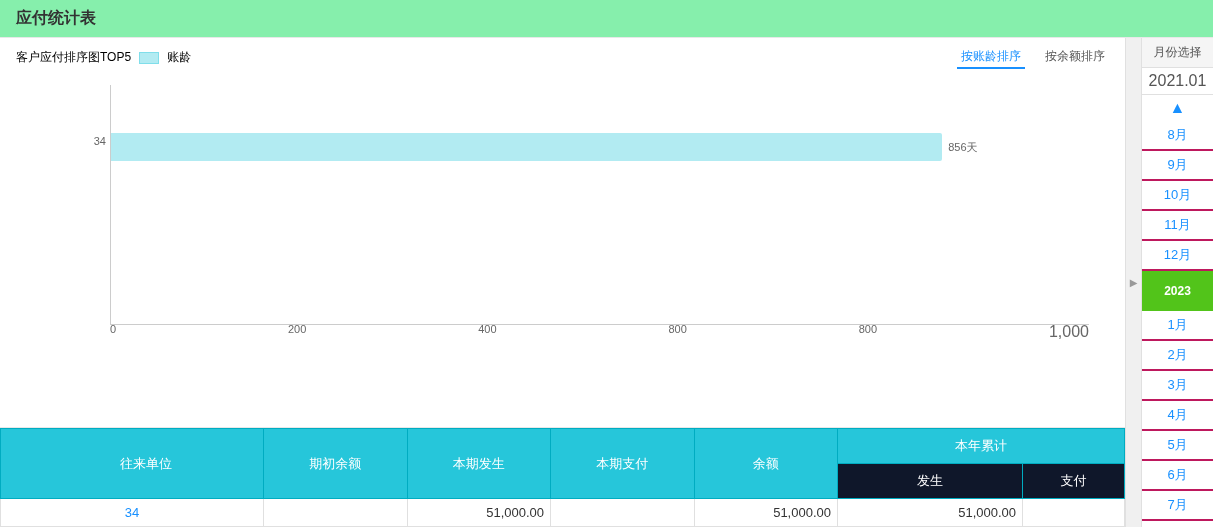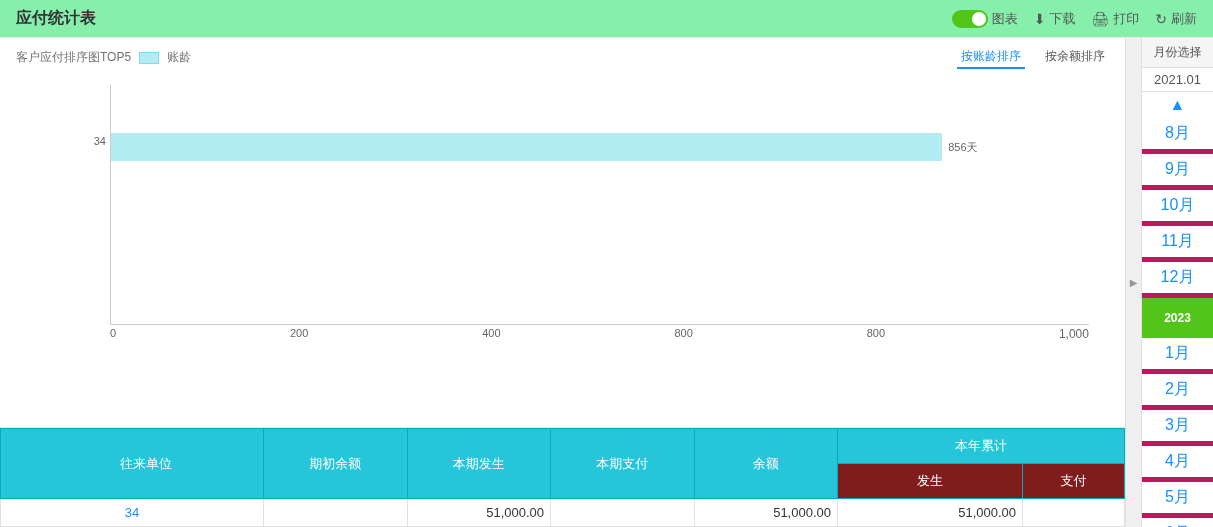--- a/index.html
+++ b/index.html
@@ -19,81 +19,56 @@
     .toggle-slider::after { content: ''; position: absolute; width: 14px; height: 14px; background: #fff; border-radius: 50%; top: 2px; right: 2px; transition: 0.2s; }
 
     
     .main-content { display: flex; flex: 1; overflow: hidden; }
 
     
     .chart-area { flex: 1; display: flex; flex-direction: column; overflow: hidden; }
 
     
     .chart-header { display: flex; align-items: center; justify-content: space-between; padding: 8px 16px; }
-    .chart-legend { display: flex; align-items: center; gap: 8px; font-size: 12px; color: #737373; }
+    .chart-legend { display: flex; align-items: center; gap: 8px; font-size: 12px; color: #000000; }
     .legend-box { width: 20px; height: 12px; background: #b2ebf2; border: 1px solid #80deea; }
     .chart-sort { display: flex; gap: 16px; }
     .sort-btn { font-size: 12px; color: #555; cursor: pointer; padding: 2px 4px; }
     .sort-btn.active { color: #1890ff; border-bottom: 2px solid #1890ff; }
 
     
     .chart-canvas { flex: 1; padding: 8px 16px; position: relative; min-height: 280px; }
 
     
     .table-section { border-top: 1px solid #e8e8e8; }
     .data-table { width: 100%; border-collapse: collapse; }
     .data-table th { background: #26c6da; color: #fff; text-align: center; padding: 8px 6px; font-size: 13px; font-weight: normal; border: 1px solid #00acc1; }
     .data-table td { text-align: center; padding: 6px; font-size: 13px; border: 1px solid #e0e0e0; background: #fff; }
     .data-table td.number { text-align: right; color: #333; }
     .data-table td.link { color: #1890ff; cursor: pointer; text-align: center; }
-    .data-table th.sub-header { background: #7f1d1d; }
+    .data-table th.sub-header { background: #0f172a; }
 
     
     .sidebar { width: 72px; background: #fff; border-left: 1px solid #e0e0e0; display: flex; flex-direction: column; overflow-y: auto; }
     .sidebar-header { background: #f5f5f5; text-align: center; padding: 6px 4px; font-size: 12px; color: #555; border-bottom: 1px solid #e0e0e0; }
-    .sidebar-month { text-align: center; padding: 5px 4px; font-size: 16px; color: #1890ff; cursor: pointer; border-bottom: 5px solid #be185d; }
+    .sidebar-month { text-align: center; padding: 5px 4px; font-size: 13px; color: #1890ff; cursor: pointer; border-bottom: 2px solid #be185d; }
     .sidebar-nav { text-align: center; padding: 4px; cursor: pointer; color: #1890ff; font-size: 16px; }
-    .sidebar-date-display { text-align: center; padding: 4px 2px; font-size: 13px; color: #555; border-bottom: 1px solid #e0e0e0; }
+    .sidebar-date-display { text-align: center; padding: 4px 2px; font-size: 16px; color: #555; border-bottom: 1px solid #e0e0e0; }
 
     .right-panel { display: flex; }
     .collapse-bar { width: 16px; background: #f0f0f0; border-left: 1px solid #e0e0e0; display: flex; align-items: center; justify-content: center; cursor: pointer; }
     .collapse-arrow { font-size: 10px; color: #999; }
   </style>
 </head>
 <body>
 
 <div class="app-container">
 
   <div class="header">
     <span class="header-title">应付统计表</span>
-    <div class="header-actions">
-
-      <div class="header-action">
-        <label class="toggle-switch">
-
-          <span class="toggle-slider"></span>
-        </label>
-        <span>图表</span>
-      </div>
-
-      <div class="header-action">
-        <span style="font-size:14px;">⬇</span>
-        <span>下载</span>
-      </div>
-
-      <div class="header-action">
-        <span style="font-size:14px;">🖨</span>
-        <span>打印</span>
-      </div>
-
-      <div class="header-action">
-        <span style="font-size:14px;">↻</span>
-        <span>刷新</span>
-      </div>
-    </div>
   </div>
 
   <div class="main-content">
 
     <div class="chart-area">
 
       <div class="chart-header">
         <div class="chart-legend">
           <span>客户应付排序图TOP5</span>
           <div class="legend-box"></div>
@@ -120,21 +95,21 @@
             <div style="position:absolute; bottom:20px; left:44px; right:0; height:1px; background:#ccc;"></div>
 
             <div style="position:absolute; bottom:20px; left:44px; top:0; width:1px; background:#ccc;"></div>
 
             <div style="position:absolute; bottom:4px; left:44px; right:0; display:flex; justify-content:space-between;">
               <span style="font-size:11px;color:#666;">0</span>
               <span style="font-size:11px;color:#666;">200</span>
               <span style="font-size:11px;color:#666;">400</span>
               <span style="font-size:11px;color:#666;">800</span>
               <span style="font-size:11px;color:#666;">800</span>
-              <span style="font-size:12px;color:#666;">1,000</span>
+              <span style="font-size:16px;color:#666;">1,000</span>
             </div>
           </div>
         </div>
       </div>
 
       <div class="table-section">
         <table class="data-table">
           <thead>
             <tr>
               <th rowspan="2" style="width:22%;padding-left:34px;">往来单位</th>

